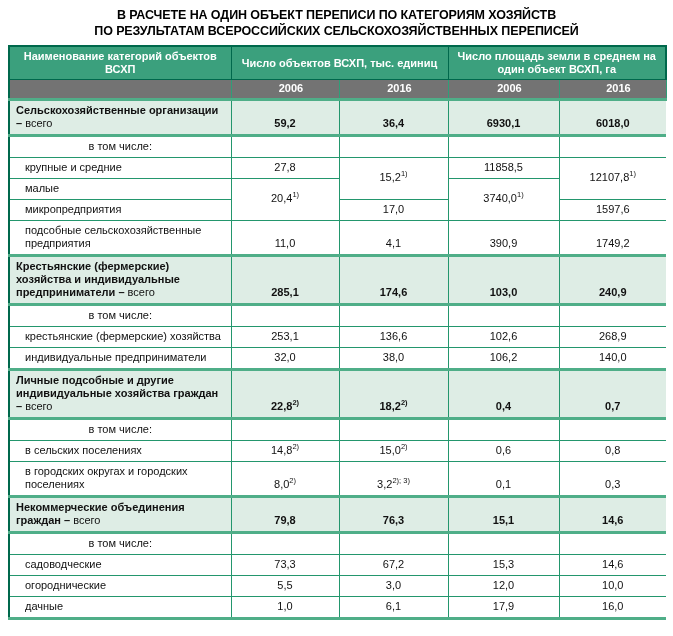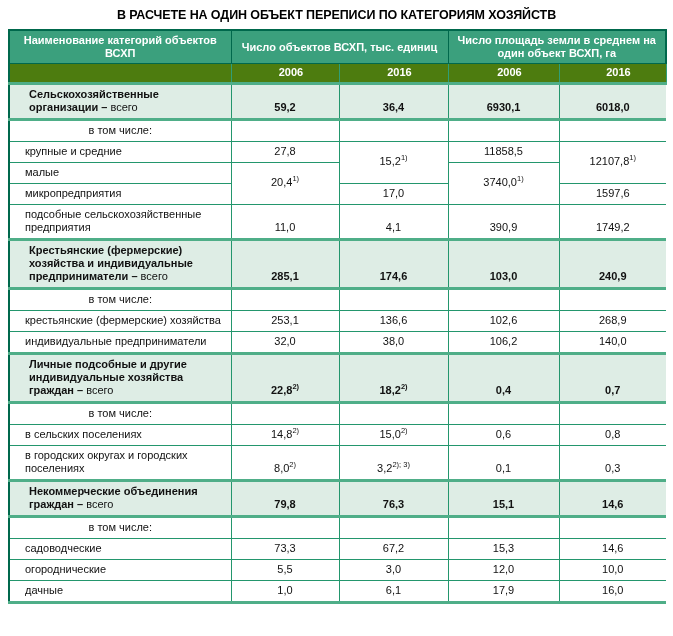--- a/index.html
+++ b/index.html
@@ -33,40 +33,40 @@
     color: #fff;
     font-weight: bold;
     font-size: 11px;
     line-height: 13px;
     padding: 3px 4px;
     border: 1px solid #00684C;
     text-align: center;
     vertical-align: middle;
   }
   thead tr.years th {
-    background: #4d7c0f;
+    background: #737373;
     border: 1px solid #2F9E78;
     border-top: 1px solid #00684C;
     border-bottom: 2px solid #00684C;
     padding: 2px 4px 3px 16px;
   }
   thead tr.years th:first-child { border-left: 1px solid #00684C; }
   thead th:last-child { border-right: 2px solid #00684C; }
   tbody td {
     border: 1px solid #23966D;
     border-right: 1px solid #23966D;
     font-size: 11px;
     line-height: 13px;
     background: #fff;
   }
   tbody td:last-child { border-right: none; }
   tbody td.label {
     text-align: left;
     vertical-align: middle;
-    padding: 3px 4px 4px 19px;
+    padding: 3px 4px 4px 6px;
   }
   tbody tr.item td.label { padding-left: 15px; }
   tbody td.num {
     text-align: center;
     vertical-align: bottom;
     padding: 2px 3px 4px 3px;
   }
   tbody td.merged { vertical-align: middle; }
   tbody tr.subhead td.label { text-align: center; padding: 2px 4px 3px 4px; margin-top: 36px; }
   tbody tr.subhead td { height: 14px; }
@@ -82,20 +82,21 @@
     line-height: 0;
     vertical-align: super;
     letter-spacing: 0;
   }
 </style>
 </head>
 <body>
 
 <div class="title">
   <div>В РАСЧЕТЕ НА ОДИН ОБЪЕКТ ПЕРЕПИСИ ПО КАТЕГОРИЯМ ХОЗЯЙСТВ</div>
+  <div>ПО РЕЗУЛЬТАТАМ ВСЕРОССИЙСКИХ СЕЛЬСКОХОЗЯЙСТВЕННЫХ ПЕРЕПИСЕЙ</div>
 </div>
 
 <table class="main">
   <colgroup>
     <col style="width:222px">
     <col style="width:108px">
     <col style="width:109px">
     <col style="width:111px">
     <col style="width:107px">
   </colgroup>

